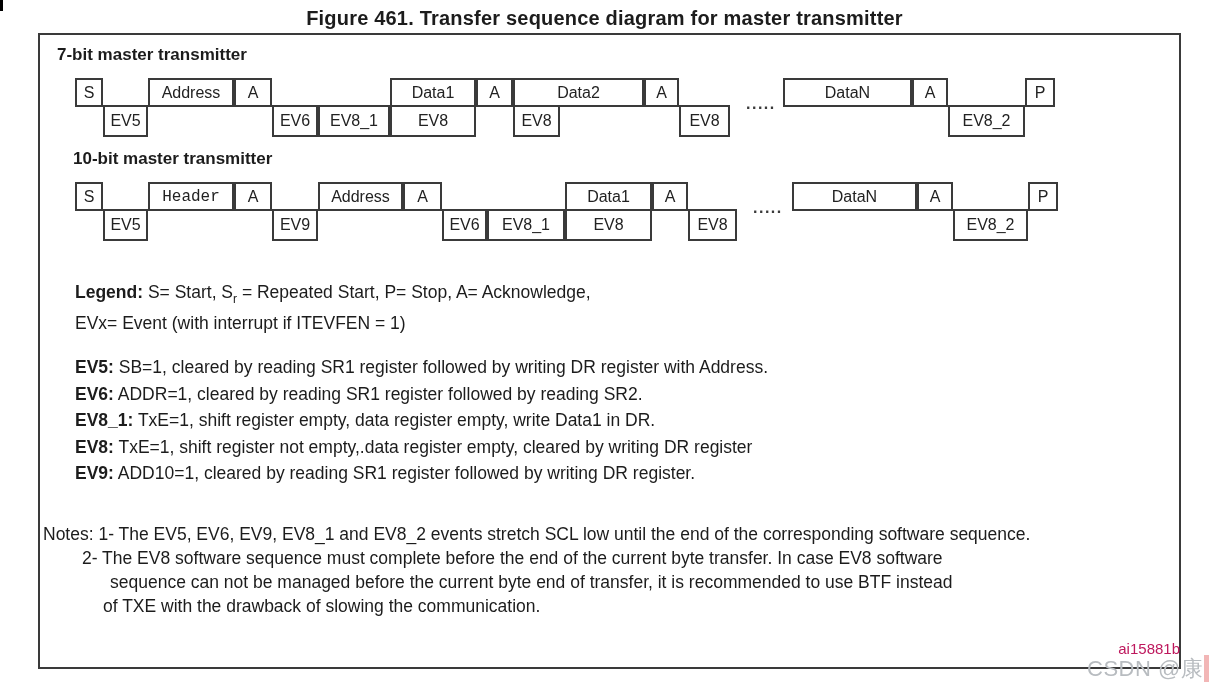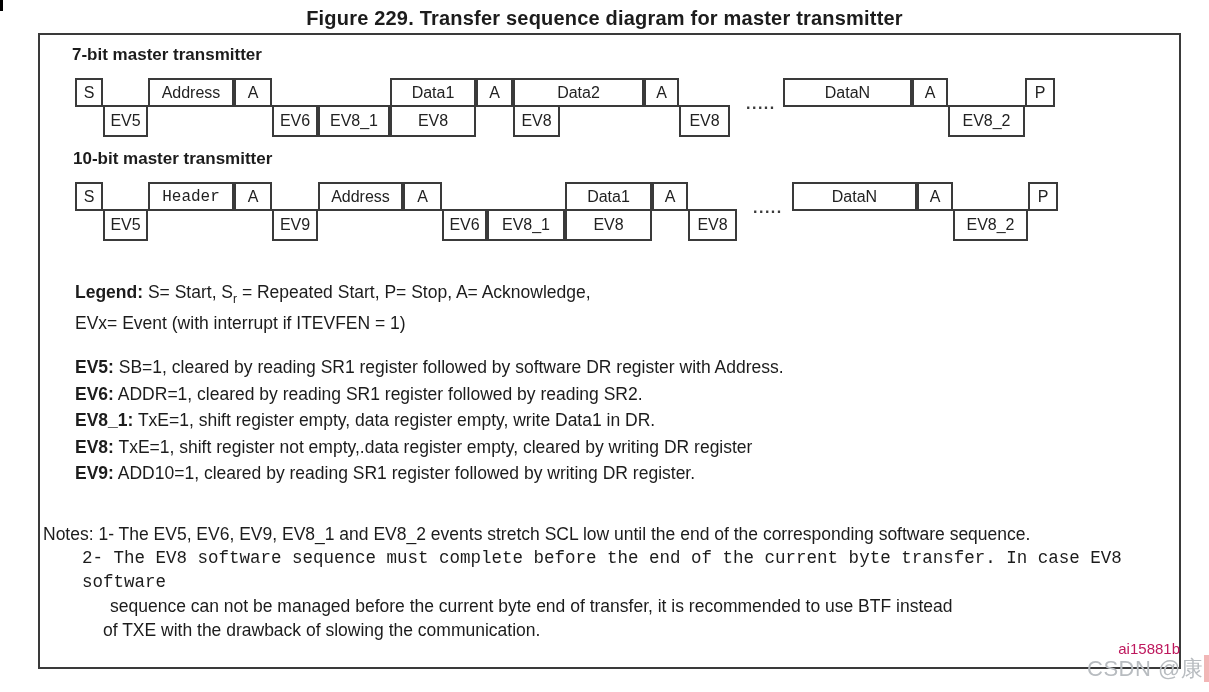--- a/index.html
+++ b/index.html
@@ -11,53 +11,53 @@
   .corner-mark { position:absolute; left:0; top:0; width:3px; height:11px; background:#000; }
   .title {
     position:absolute; top:7px; left:0; width:100%; text-align:center;
     font-weight:bold; font-size:20px; letter-spacing:0.2px;
   }
   .frame {
     position:absolute; left:38px; top:33px; width:1143px; height:636px;
     border:2px solid #3a3a3a; box-sizing:border-box; background:#fff;
   }
   .dheading { position:absolute; font-weight:bold; font-size:17px; }
-  .dh1 { left:72px; top:45px; }
+  .dh1 { left:57px; top:45px; }
   .dh2 { left:73px; top:149px; }
   .diagram { position:absolute; left:0; top:0; width:1209px; height:692px; pointer-events:none; }
   .dbox {
     position:absolute; box-sizing:border-box; border:2px solid #3a3a3a; background:#fff;
     display:flex; align-items:center; justify-content:center;
     font-size:16px; color:#222;
   }
   .dots {
     position:absolute; font-size:16px; font-weight:bold; letter-spacing:1.5px;
     color:#3a3a3a; line-height:16px;
   }
   .legend { position:absolute; left:75px; top:280px; font-size:17.5px; line-height:24.5px; }
   .b { font-weight:bold; }
   sub.r { font-size:68%; }
   .events { position:absolute; left:75px; top:354px; font-size:17.5px; line-height:26.5px; }
   .notes { position:absolute; left:43px; top:522px; font-size:17.5px; line-height:24px; }
-  .note-2 { padding-left:39px;font-family:Liberation Mono, monospace; }
+  .note-2 { padding-left:39px; }
   .note-3 { padding-left:67px; }
   .note-4 { padding-left:60px; }
   .figid { position:absolute; right:29px; top:640px; font-size:15px; color:#be185d; }
   .watermark {
     position:absolute; left:1087px; top:654px; font-size:22px; color:#b8bcc0;
     white-space:nowrap; letter-spacing:0.5px;
   }
   .wm-accent { position:absolute; left:1204px; top:655px; width:5px; height:27px; background:#f2b6b6; }
 </style>
 </head>
 <body>
 
 <div class="corner-mark"></div>
 
-<div class="title">Figure 229. Transfer sequence diagram for master transmitter</div>
+<div class="title">Figure 461. Transfer sequence diagram for master transmitter</div>
 
 <div class="frame"></div>
 
 <div class="dheading dh1">7-bit master transmitter</div>
 <div class="dheading dh2">10-bit master transmitter</div>
 
 <div class="diagram">
     <div class="dbox" style="left: 75px; width: 28px; top: 78px; height: 29px;">S</div>
     <div class="dbox" style="left: 103px; width: 45px; top: 105px; height: 32px;">EV5</div>
     <div class="dbox" style="left: 148px; width: 86px; top: 78px; height: 29px;">Address</div>
@@ -97,21 +97,21 @@
     <div class="dbox" style="left: 1028px; width: 30px; top: 182px; height: 29px;">P</div>
     <div class="dots" style="left: 753px; top: 200px;">.....</div>
   </div>
 
 <div class="legend">
   <div><span class="b">Legend:</span><span> S= Start, S</span><sub class="r">r</sub><span> = Repeated Start, P= Stop, A= Acknowledge,</span></div>
   <div>EVx= Event (with interrupt if ITEVFEN = 1)</div>
 </div>
 
 <div class="events">
-  <div><span class="b">EV5:</span><span> SB=1, cleared by reading SR1 register followed by software DR register with Address.</span></div>
+  <div><span class="b">EV5:</span><span> SB=1, cleared by reading SR1 register followed by writing DR register with Address.</span></div>
   <div><span class="b">EV6:</span><span> ADDR=1, cleared by reading SR1 register followed by reading SR2.</span></div>
   <div><span class="b">EV8_1:</span><span> TxE=1, shift register empty, data register empty, write Data1 in DR.</span></div>
   <div><span class="b">EV8:</span><span> TxE=1, shift register not empty,.data register empty, cleared by writing DR register</span></div>
   <div><span class="b">EV9:</span><span> ADD10=1, cleared by reading SR1 register followed by writing DR register.</span></div>
 </div>
 
 <div class="notes">
   <div class="note-1">Notes: 1- The EV5, EV6, EV9, EV8_1 and EV8_2 events stretch SCL low until the end of the corresponding software sequence.</div>
   <div class="note-2">2- The EV8 software sequence must complete before the end of the current byte transfer. In case EV8 software</div>
   <div class="note-3">sequence can not be managed before the current byte end of transfer, it is recommended to use BTF instead</div>

